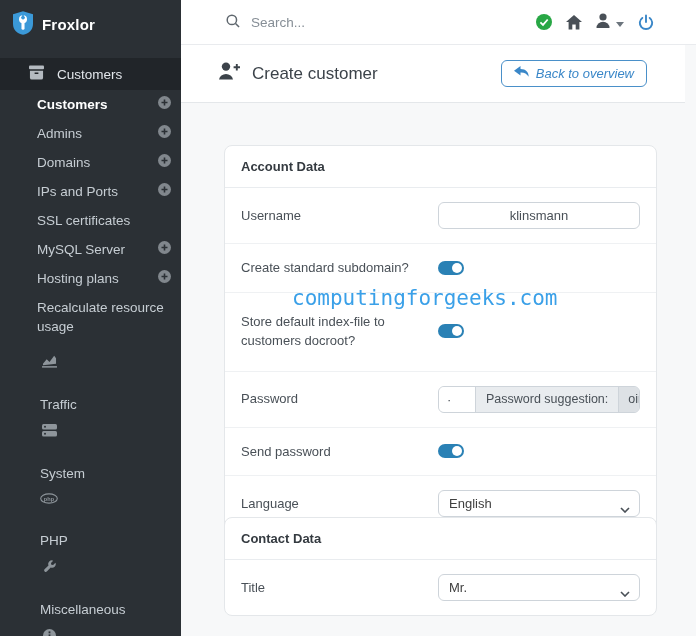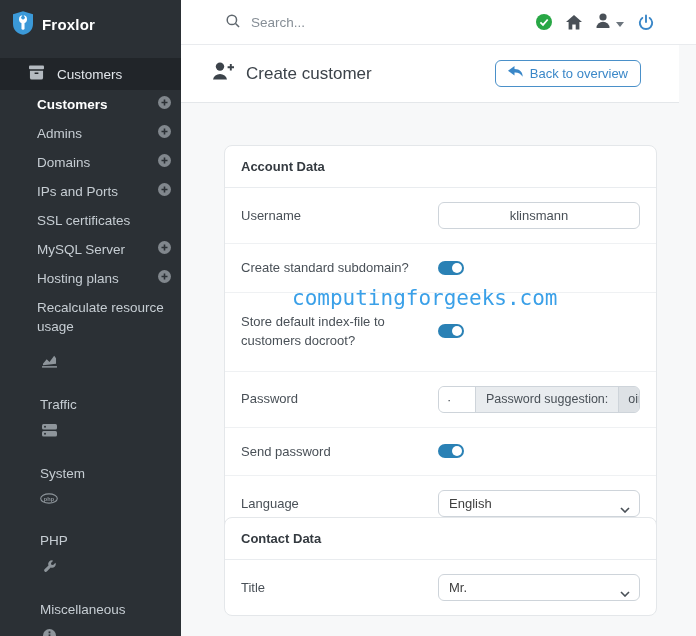--- a/index.html
+++ b/index.html
@@ -43,30 +43,30 @@
   .search { display:flex; align-items:center; gap:11px; margin-left:45px; }
   .search input {
     border:none; outline:none; font:inherit; font-size:13.5px; color:#495057; width:190px;
   }
   .search input::placeholder { color:#868e96; }
   .topbar-icons { margin-left:auto; margin-right:42px; display:flex; align-items:center; gap:14px; }
   .tb-ic { display:flex; align-items:center; cursor:pointer; }
   .user-group { display:flex; align-items:center; gap:6px; cursor:pointer; }
   
   .page-header {
-    position:absolute; left:164px; top:45px; width:515px; height:58px;
+    position:absolute; left:170px; top:45px; width:515px; height:58px;
     background:#ffffff; border-bottom:1px solid #e4e7ea;
     display:flex; align-items:center; z-index:3;
   }
   .ph-title { display:flex; align-items:center; gap:11px; margin-left:48px; color:#3c434a; font-size:17px; }
   .btn-back {
     margin-left:auto; margin-right:38px;
     display:flex; align-items:center; gap:7px;
     border:1px solid #4a90c9; color:#3a87c8; background:#fff;
-    border-radius:6px; padding:5px 12px; font-size:13px; cursor:pointer; font-family:inherit;
+    border-radius:6px; padding:5px 12px; font-size:13px; cursor:pointer; font-family:inherit;font-style:italic;
   }
   
   .content { position:absolute; left:181px; top:104px; width:515px; height:532px; background:#f7f8f9; }
   .card {
     position:absolute; left:43px; width:433px;
     background:#ffffff; border:1px solid #e4e7ea; border-radius:8px; overflow:hidden;
   }
   .card-1 { top:41px; }
   .card-2 { top:413px; }
   .card-h {

